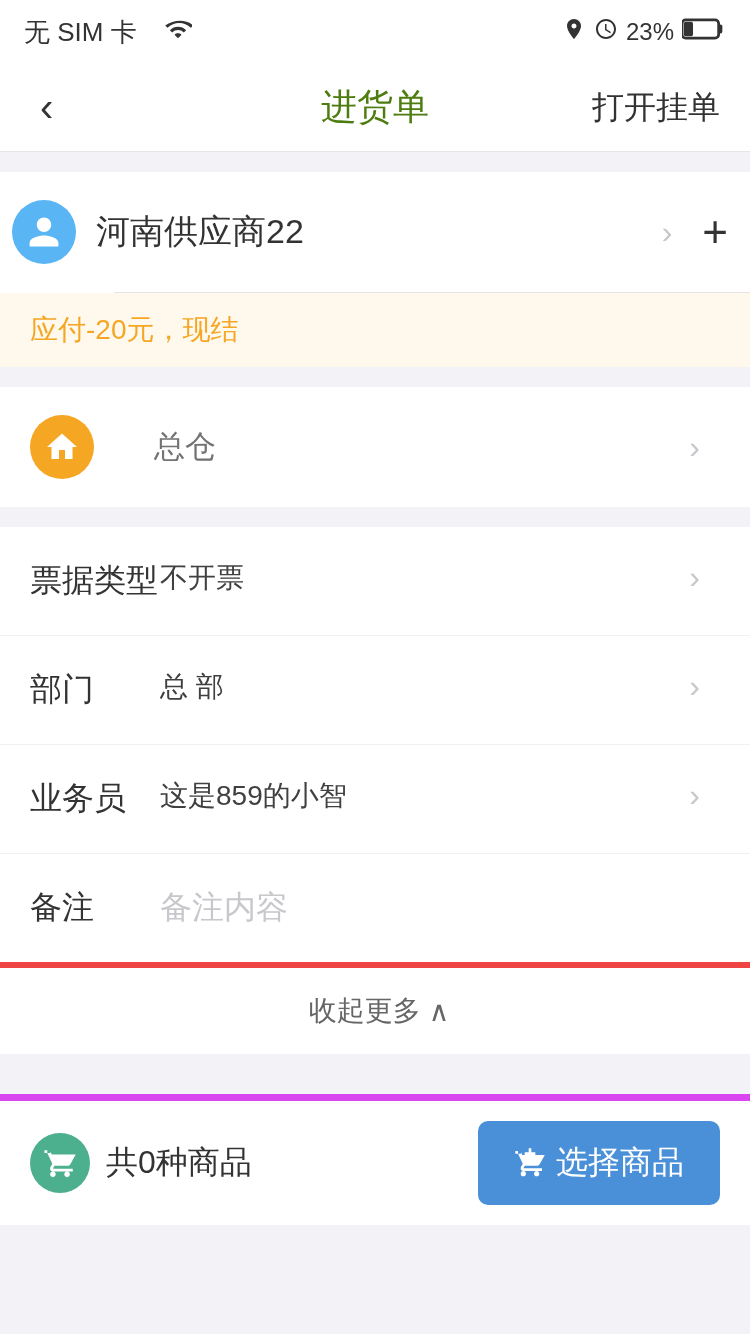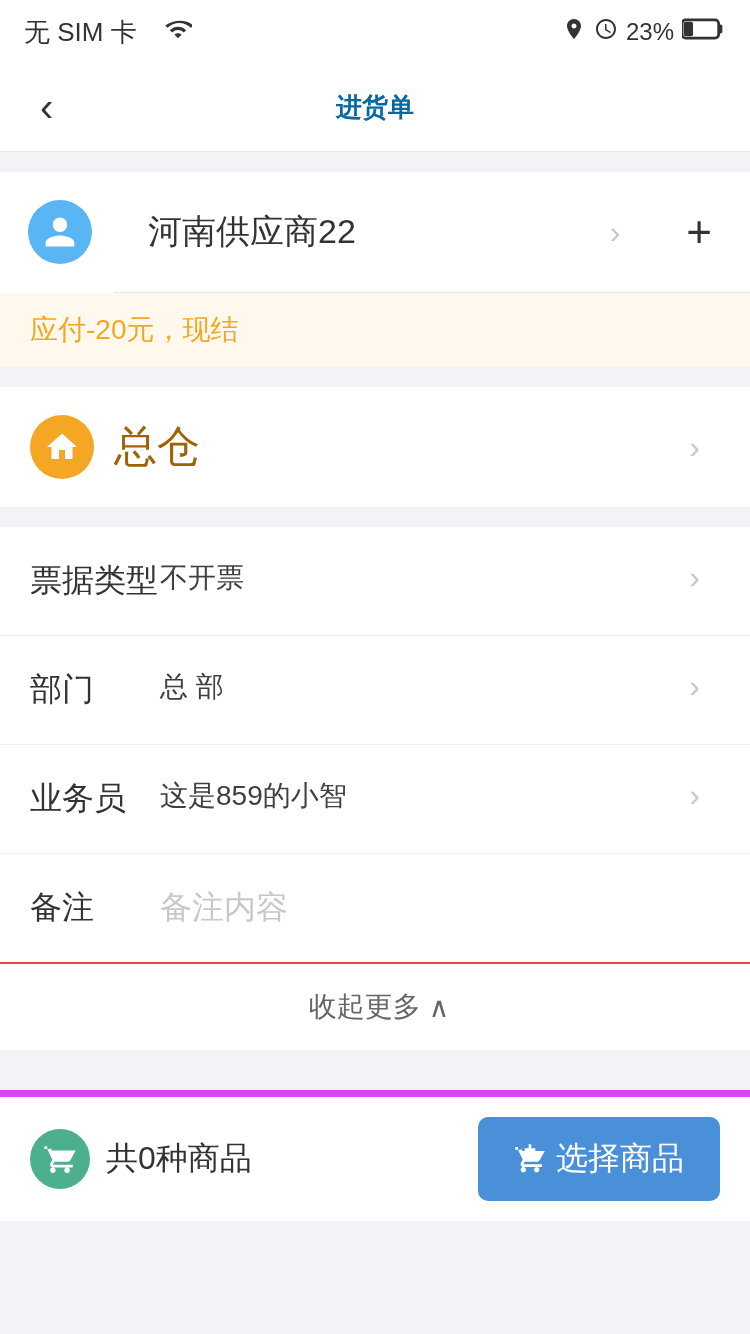--- a/index.html
+++ b/index.html
@@ -55,23 +55,23 @@
       padding: 0 30px;
       border-bottom: 1px solid #e5e5e5;
     }
     .nav-back {
       font-size: 40px;
       color: #333;
       cursor: pointer;
       padding: 10px;
     }
     .nav-title {
-      font-size: 26px;
-      font-weight: 700;
-      color: #0369a1;
+      font-size: 36px;
+      font-weight: 400;
+      color: #4d7c0f;
       position: absolute;
       left: 50%;
       transform: translateX(-50%);
     }
     .nav-action {
       font-size: 32px;
       color: #333;
       cursor: pointer;
     }
 
@@ -82,23 +82,22 @@
     }
 
     
     .card {
       background: #fff;
     }
 
     .supplier-row {
       display: flex;
       align-items: center;
-      padding: 28px 28px;
-      background: #fff;
-      gap: 36px;
+      padding: 28px 12px;
+      background: #fff;
     }
     .supplier-avatar {
       width: 64px;
       height: 64px;
       border-radius: 50%;
       background: #5ab5f5;
       display: flex;
       align-items: center;
       justify-content: center;
       flex-shrink: 0;
@@ -149,22 +148,23 @@
       background: #f5a623;
       display: flex;
       align-items: center;
       justify-content: center;
       flex-shrink: 0;
       margin-right: 20px;
     }
     .warehouse-icon svg { width: 36px; height: 36px; fill: #fff; }
     .warehouse-name {
       flex: 1;
-      font-size: 43px;
-      color: #a16207;
+      font-size: 31px;
+      color: #737373;
+      margin-left: 40px;
     }
 
     
     .form-row {
       display: flex;
       padding: 32px 30px;
       background: #fff;
       border-top: 1px solid #f0f0f0;
     }
     .form-row:first-child { border-top: none; }
@@ -181,21 +181,21 @@
     }
     .form-placeholder {
       flex: 1;
       font-size: 32px;
       color: #c7c7cc;
     }
 
     
     .collapse-row {
       background: #fff;
-      border-top: 2px solid #ef4444;
+      border-top: 6px solid #ef4444;
       display: flex;
       align-items: center;
       justify-content: center;
       padding: 24px 30px;
       font-size: 28px;
       color: #666;
       cursor: pointer;
     }
     .collapse-row span {
       margin-left: 8px;
@@ -284,20 +284,21 @@
           <rect x="20" y="3.5" width="2" height="5" rx="1" fill="#333"></rect>
           <rect x="1" y="2" width="5" height="8" rx="1" fill="#333"></rect>
         </svg>
       </span>
     </div>
   </div>
 
   <div class="nav-bar" style="position:relative;">
     <span class="nav-back">‹</span>
     <span class="nav-title">进货单</span>
+    <span class="nav-action">打开挂单</span>
   </div>
 
   <div class="section-gap"></div>
 
   <div class="card">
     <div class="supplier-row">
       <div class="supplier-avatar">
         <svg viewBox="0 0 24 24">
           <path d="M12 12c2.7 0 4.8-2.1 4.8-4.8S14.7 2.4 12 2.4 7.2 4.5 7.2 7.2 9.3 12 12 12zm0 2.4c-3.2 0-9.6 1.6-9.6 4.8v2.4h19.2v-2.4c0-3.2-6.4-4.8-9.6-4.8z"></path>
         </svg>

